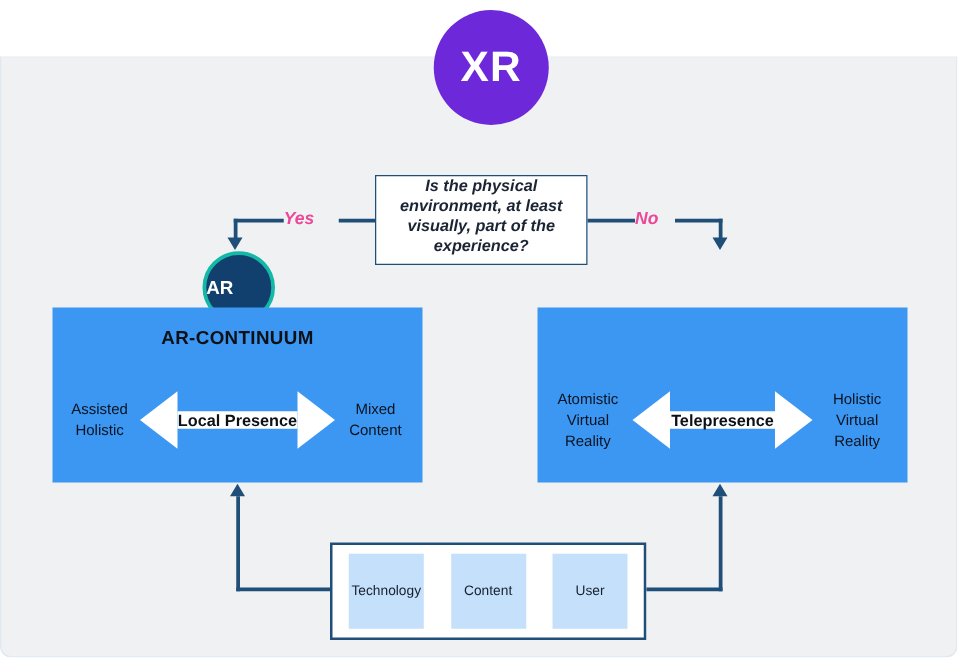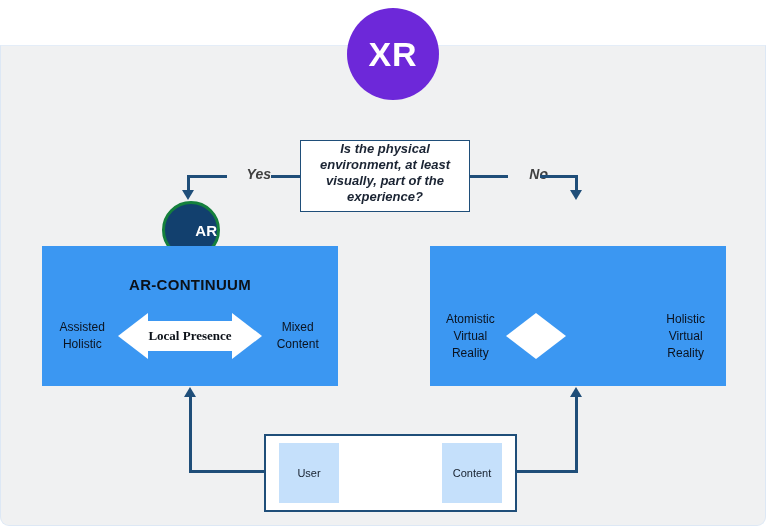--- a/index.html
+++ b/index.html
@@ -22,65 +22,65 @@
     background:#ffffff;border:1.5px solid #1f4e79;display:flex;justify-content:center;
   }
   .qbox span{
     font-size:13px;font-style:italic;font-weight:700;color:#1b2433;
     text-align:center;line-height:16px;white-space:pre-line;
   }
   .hline{position:absolute;height:3px;background:#1f4e79;}
   .vline{position:absolute;width:3px;background:#1f4e79;}
   .branch-label{
     position:absolute;top:166px;font-size:14px;font-style:italic;font-weight:700;
-    color:#404040;text-align:right;
+    color:#ec4899;text-align:left;
   }
   .arrowhead-down{
     position:absolute;width:0;height:0;
     border-left:6.5px solid transparent;border-right:6.5px solid transparent;
     border-top:10px solid #1f4e79;
   }
   .arrowhead-up{
     position:absolute;width:0;height:0;
     border-left:6.5px solid transparent;border-right:6.5px solid transparent;
     border-bottom:10px solid #1f4e79;
   }
   .node-circle{
     position:absolute;top:201px;width:58px;height:58px;border-radius:50%;box-sizing:border-box;
-    background:#12406e;border:3px solid #15803d;color:#ffffff;
-    display:flex;align-items:center;justify-content:flex-end;font-size:15px;font-weight:700;
+    background:#12406e;border:3px solid #14b8a6;color:#ffffff;
+    display:flex;align-items:center;justify-content:flex-start;font-size:15px;font-weight:700;
   }
   .ar-node{left:162px;} .vr-node{left:548px;}
   .cbox{
     position:absolute;top:246px;width:296px;height:140px;background:#3b97f2;
   }
   .ar-box{left:42px;} .vr-box{left:430px;}
   .cbox-title{
-    position:absolute;left:0;right:0;top:30px;text-align:center;
+    position:absolute;left:0;right:0;top:16px;text-align:center;
     font-size:15px;font-weight:700;color:#0c1118;letter-spacing:.3px;
   }
   .cbox-row{
     position:absolute;left:5px;right:5px;top:52px;height:76px;
     display:flex;align-items:center;justify-content:space-between;
   }
   .side-label{
     width:78px;text-align:center;font-size:12px;line-height:17px;
     color:#0b1320;white-space:pre-line;
   }
   .darrow{width:160px;height:47px;display:flex;align-items:center;}
   .darrow-head-left{
     width:0;height:0;border-top:23.5px solid transparent;border-bottom:23.5px solid transparent;
     border-right:30px solid #ffffff;
   }
   .darrow-head-right{
     width:0;height:0;border-top:23.5px solid transparent;border-bottom:23.5px solid transparent;
     border-left:30px solid #ffffff;
   }
   .darrow-body{
-    flex:1;height:30px;background:#ffffff;display:flex;align-items:center;justify-content:center;font-family:Liberation Serif, serif;
+    flex:1;height:14px;background:#ffffff;display:flex;align-items:center;justify-content:center;
   }
   .darrow-body span{font-size:13px;font-weight:700;color:#0c1118;white-space:nowrap;}
   .fbox{
     position:absolute;left:264px;top:434px;width:253px;height:78px;box-sizing:border-box;
     background:#ffffff;border:2px solid #1f4e79;
     display:flex;align-items:center;justify-content:space-between;padding:0 13px;
   }
   .fsq{
     width:60px;height:60px;background:#c5e0fb;
     display:flex;align-items:center;justify-content:center;
@@ -139,38 +139,44 @@
     </div>
   </div>
 
   <div class="cbox vr-box">
     <div class="cbox-row">
       <div class="side-label">Atomistic
 Virtual
 Reality</div>
       <div class="darrow">
         <div class="darrow-head-left"></div>
+        <div class="darrow-body">
+          <span>Telepresence</span>
+        </div>
         <div class="darrow-head-right"></div>
       </div>
       <div class="side-label">Holistic
 Virtual
 Reality</div>
     </div>
   </div>
 
   <div class="hline" style="left:189px;top:470px;width:75px;"></div>
   <div class="vline" style="left:189px;top:397px;height:76px;"></div>
   <div class="arrowhead-up" style="left:184px;top:387px;"></div>
 
   <div class="hline" style="left:517px;top:470px;width:61px;"></div>
   <div class="vline" style="left:575px;top:397px;height:76px;"></div>
   <div class="arrowhead-up" style="left:570px;top:387px;"></div>
 
   <div class="fbox">
     <div class="fsq">
-      <span>User</span>
+      <span>Technology</span>
     </div>
     <div class="fsq">
       <span>Content</span>
+    </div>
+    <div class="fsq">
+      <span>User</span>
     </div>
   </div>
 
 </div>
 
 </body></html>

